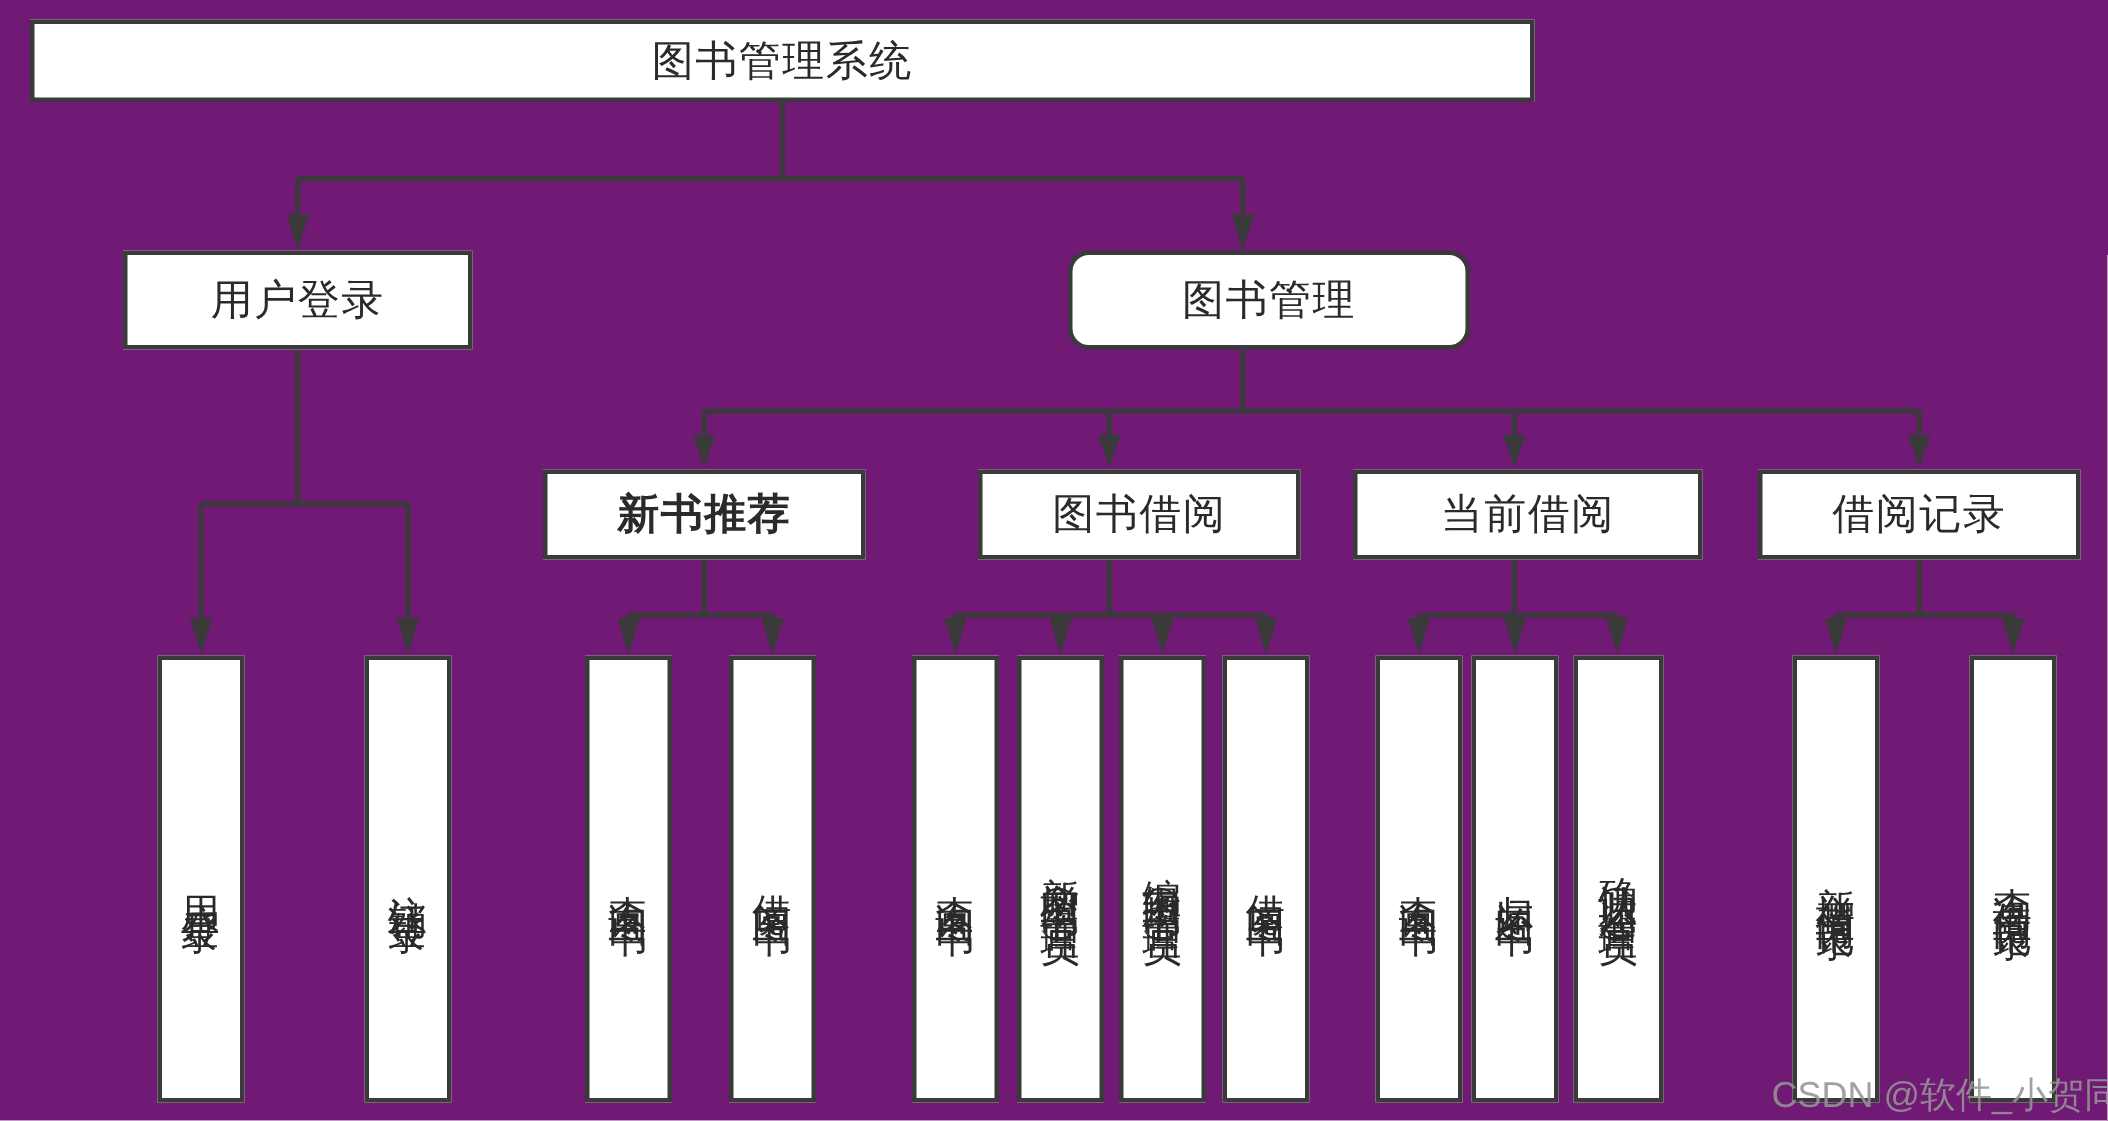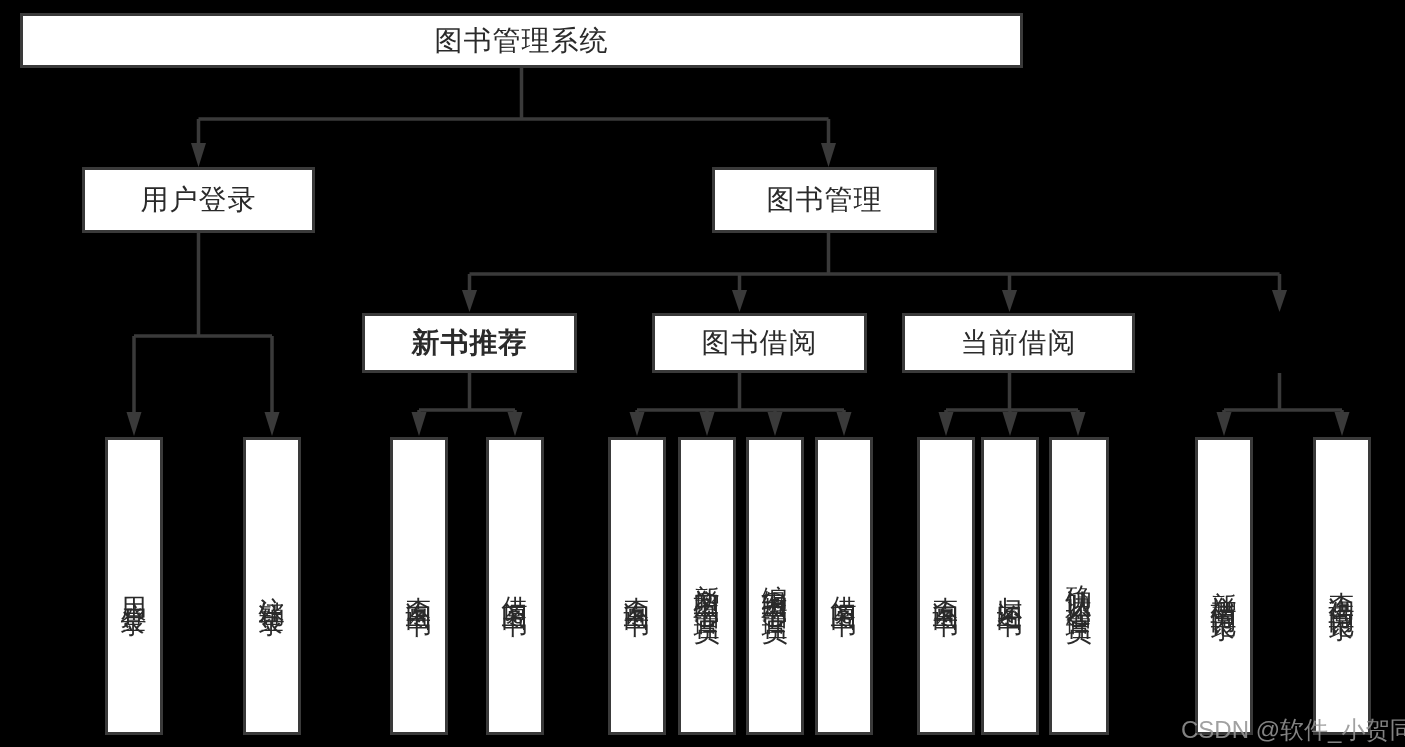--- a/index.html
+++ b/index.html
@@ -1,20 +1,20 @@
 <!DOCTYPE html>
 <html><head>
 <meta charset="utf-8">
 <style>
   html, body { margin: 0; padding: 0; background: #ffffff; }
   #canvas {
     position: relative;
     width: 1405px;
     height: 747px;
-    background: #000000;
+    background: #701a75;
     overflow: hidden;
     font-family: "Liberation Sans", sans-serif;
   }
   #wires { position: absolute; left: 0; top: 0; pointer-events: none; }
   .node {
     position: absolute;
     box-sizing: border-box;
     background: #ffffff;
     border: 3px solid #3a3a3a;
     display: flex;
@@ -118,32 +118,35 @@
     </g>
   </svg>
 
   <div class="node" style="left:20px; top:13px; width:1003px; height:55px;">
     <span>图书管理系统</span>
   </div>
 
   <div class="node" style="left:82px; top:167px; width:233px; height:66px;">
     <span>用户登录</span>
   </div>
-  <div class="node" style="left:712px; top:167px; width:225px; height:66px;">
+  <div class="node" style="left:712px; top:167px; width:268px; height:66px;border-radius:14px;">
     <span>图书管理</span>
   </div>
 
   <div class="node" style="left:362px; top:313px; width:215px; height:60px;font-weight:bold;">
     <span>新书推荐</span>
   </div>
   <div class="node" style="left:652px; top:313px; width:215px; height:60px;align-items:center;">
     <span>图书借阅</span>
   </div>
   <div class="node" style="left:902px; top:313px; width:233px; height:60px;">
     <span>当前借阅</span>
+  </div>
+  <div class="node" style="left:1172px; top:313px; width:215px; height:60px;">
+    <span>借阅记录</span>
   </div>
 
   <div class="node leaf" style="left:105px; top:437px; width:58px; height:298px;">
     <span class="vtext">用户登录</span>
   </div>
   <div class="node leaf" style="left:243px; top:437px; width:58px; height:298px;">
     <span class="vtext">注销登录</span>
   </div>
 
   <div class="node leaf" style="left:390px; top:437px; width:58px; height:298px;">

